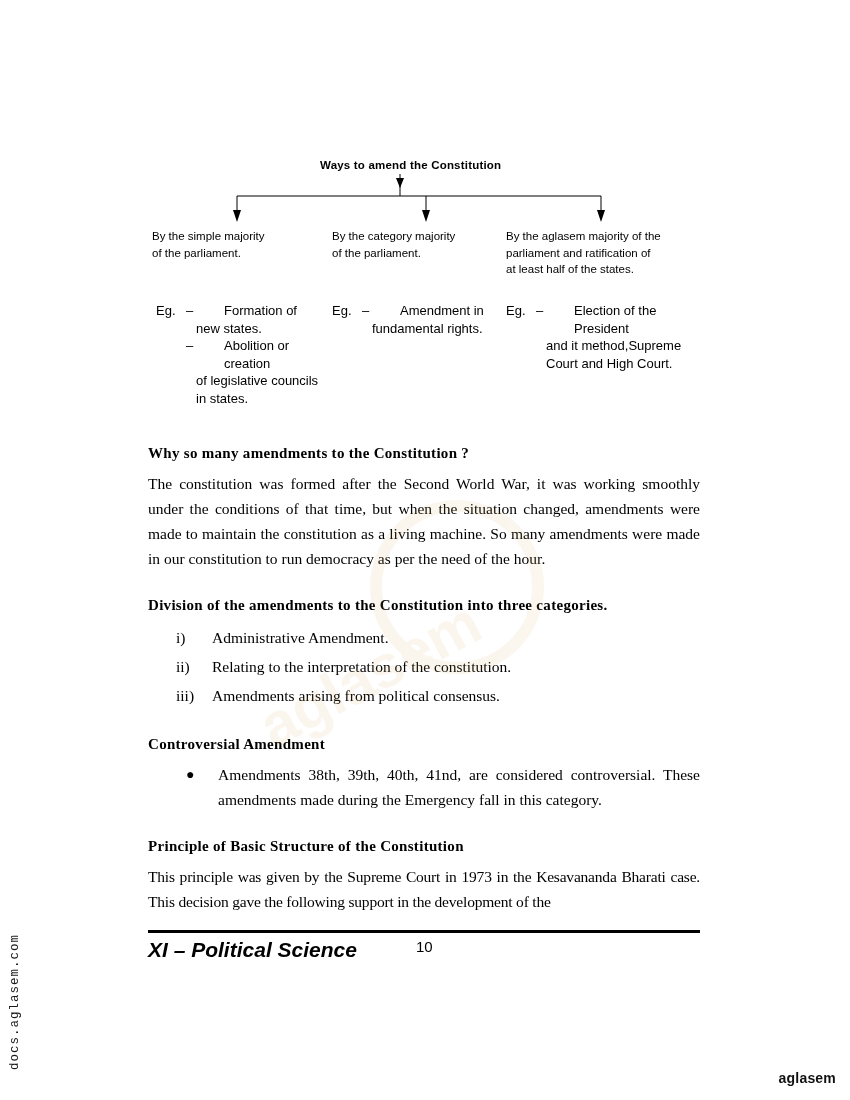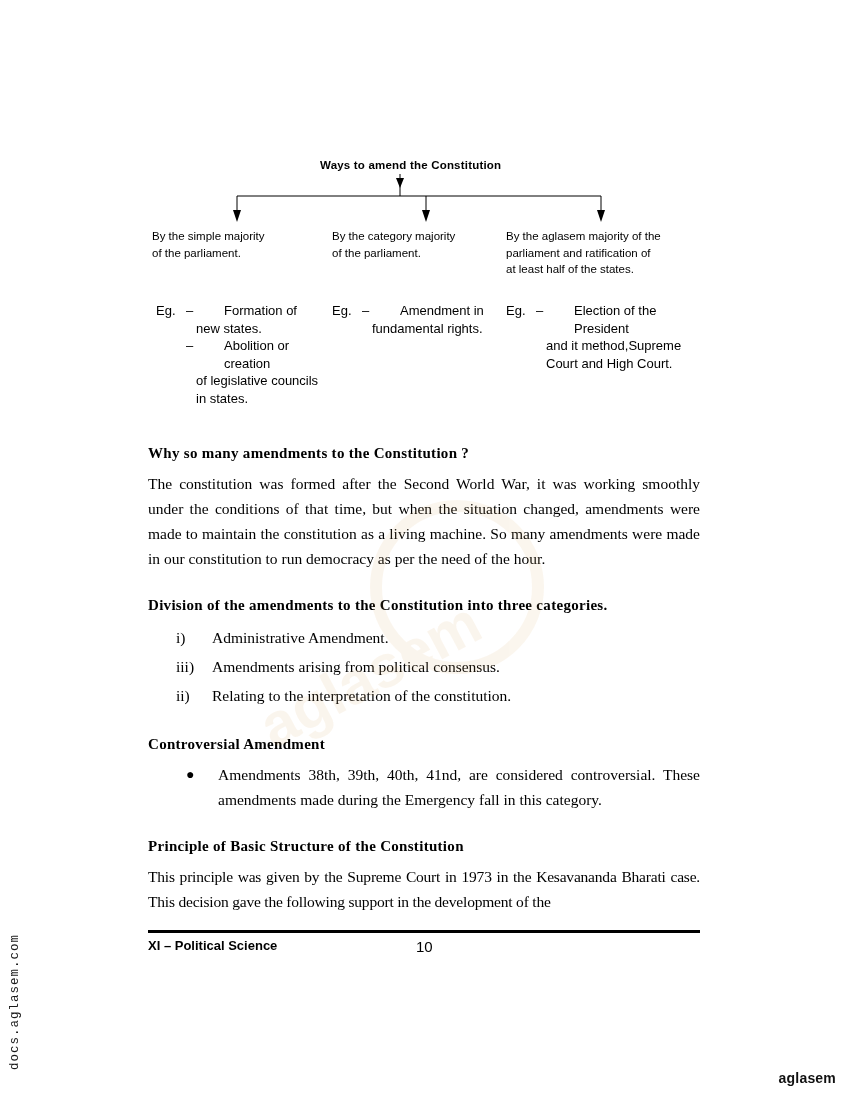--- a/index.html
+++ b/index.html
@@ -158,22 +158,23 @@
     position: absolute;
     left: 148px;
     top: 938px;
     width: 552px;
     height: 24px;
   }
   .footer-left {
     position: absolute;
     left: 0;
     top: 0;
-    font-size: 13px;
-    font-weight: bold;
+    font-size: 21px;
+    font-weight: bold;
+    font-style: italic;
     font-family: "Liberation Sans", sans-serif;
   }
   .footer-page {
     position: absolute;
     left: 268px;
     top: 0;
     font-size: 15px;
     font-weight: normal;
     font-family: "Liberation Sans", sans-serif;
   }
@@ -307,26 +308,26 @@
   <h2 class="heading">Why so many amendments to the Constitution ?</h2>
   <p class="para">The constitution was formed after the Second World War, it was working smoothly under the conditions of that time, but when the situation changed, amendments were made to maintain the constitution as a living machine. So many amendments were made in our constitution to run democracy as per the need of the hour.</p>
 
   <h2 class="heading sp">Division of the amendments to the Constitution into three categories.</h2>
   <ol class="roman">
     <li>
       <span class="rn">i)</span>
       <span>Administrative Amendment.</span>
     </li>
     <li>
+      <span class="rn">ii)</span>
+      <span>Relating to the interpretation of the constitution.</span>
+    </li>
+    <li>
       <span class="rn">iii)</span>
       <span>Amendments arising from political consensus.</span>
-    </li>
-    <li>
-      <span class="rn">ii)</span>
-      <span>Relating to the interpretation of the constitution.</span>
     </li>
   </ol>
 
   <h2 class="heading sp">Controversial Amendment</h2>
   <ul class="bullets">
     <li>
       <span class="bd">●</span>
       <span class="btxt">Amendments 38th, 39th, 40th, 41nd, are considered controversial. These amendments made during the Emergency fall in this category.</span>
     </li>
   </ul>

